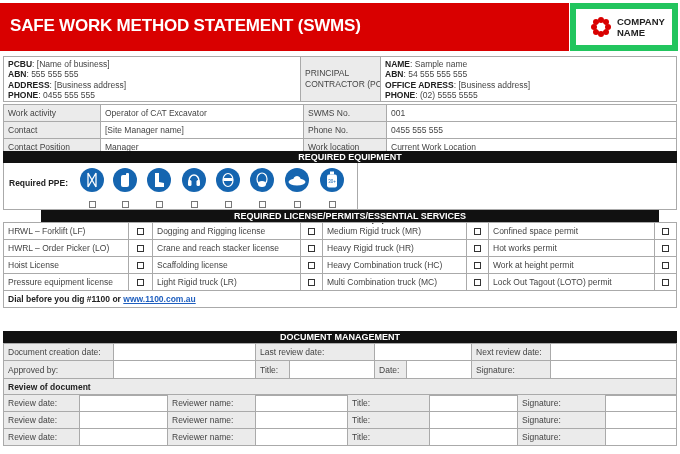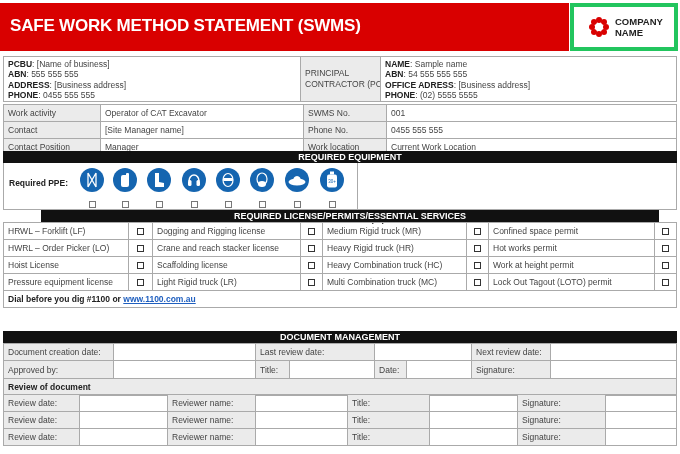--- a/index.html
+++ b/index.html
@@ -1,20 +1,20 @@
 <!DOCTYPE html>
 <html><head>
 <meta charset="utf-8">
 <style>
   * { box-sizing: border-box; margin: 0; padding: 0; }
   body { width: 680px; height: 454px; background: #fff; font-family: "Liberation Sans", sans-serif; color: #333; position: relative; overflow: hidden; }
   .abs { position: absolute; }
   .header-red { left: 0; top: 3px; width: 569px; height: 48px; background: #d90000; }
   .header-title { left: 10px; top: 16px; color: #fff; font-weight: bold; font-size: 17px; letter-spacing: -0.2px; }
-  .logo-box { left: 570px; top: 3px; width: 108px; height: 48px; border: 4px solid #22c55e; background: #fff; display: flex; align-items: center; padding-left: 15px; }
+  .logo-box { left: 570px; top: 3px; width: 108px; height: 48px; border: 6px solid #22c55e; background: #fff; display: flex; align-items: center; padding-left: 15px; }
   .logo-text { font-weight: bold; font-size: 9.5px; line-height: 11px; color: #222; margin-left: 6px; }
   table { border-collapse: collapse; position: absolute; table-layout: fixed; }
   td { border: 1px solid #aaa; font-size: 8.5px; padding: 0 4px; color: #444; white-space: nowrap; overflow: hidden; }
   .gray { background: #ebebeb; }
   .bold { font-weight: bold; color: #222; }
   .bar { background: #111; color: #fff; font-weight: bold; text-align: center; font-size: 9px; height: 12px; line-height: 12px; }
   .cb { display: inline-block; width: 7px; height: 7px; border: 1px solid #333; vertical-align: middle; }
   .cb-sm { display: inline-block; width: 7px; height: 7px; border: 1px solid #777; }
   .ppe-icon { width: 24px; height: 24px; border-radius: 50%; background: #1565b0; display: inline-flex; align-items: center; justify-content: center; }
   .center { text-align: center; }

